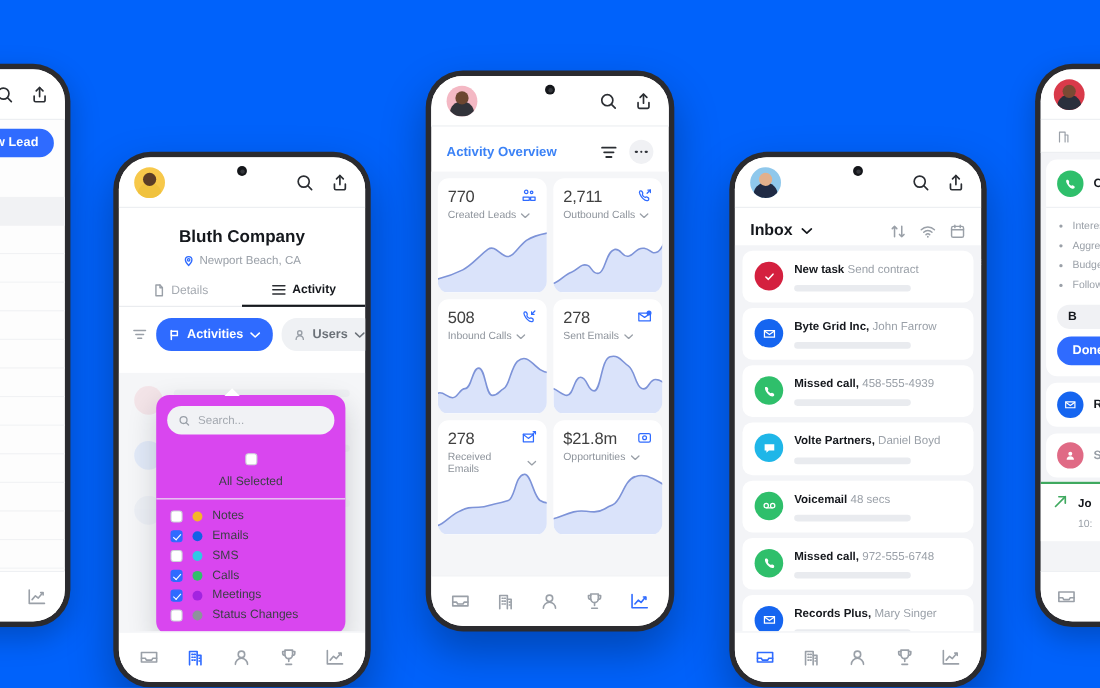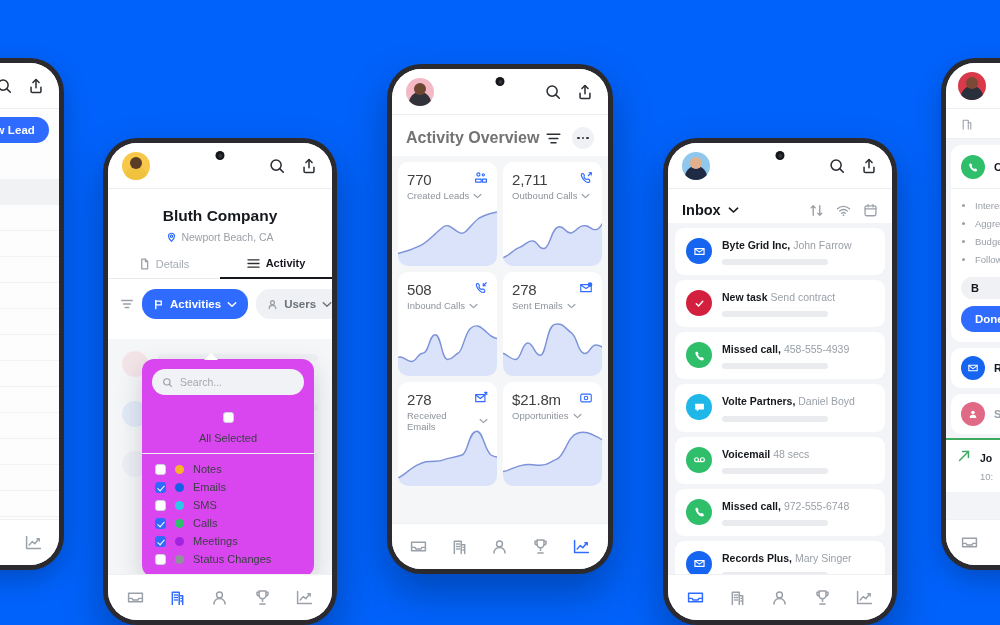--- a/index.html
+++ b/index.html
@@ -124,21 +124,21 @@
   .cbox { width:11px; height:11px; border-radius:3px; border:1.3px solid #cfd3d9; background:#fff; flex:none;
           position:relative; }
   .cbox.on { background:#2f6bff; border-color:#2f6bff; }
   .cbox.on::after { content:""; position:absolute; left:3.2px; top:1px; width:3px; height:6px;
           border:solid #fff; border-width:0 1.6px 1.6px 0; transform: rotate(42deg); }
   .dot { width:9px; height:9px; border-radius:50%; flex:none; }
 
   
   #p3 { left: 387px; top: 64px; width: 226px; height: 510px; }
   .p3-head { display:flex; align-items:center; justify-content:space-between; padding: 12px 14px 10px; }
-  .p3-h1 { font-size: 16px; font-weight:700; color:#737373; }
+  .p3-h1 { font-size: 12px; font-weight:700; color:#3b82f6; }
   .p3-hicons { display:flex; align-items:center; gap:10px; }
   .more-btn { width:22px;height:22px;border-radius:50%;background:#f0f1f4;display:flex;align-items:center;justify-content:center;gap:2px;}
   .more-btn i { width:2.6px;height:2.6px;border-radius:50%;background:#32353b;display:block;}
   .p3-grid { background:#f5f6f8; padding: 6px; display:grid; grid-template-columns: 1fr 1fr; gap: 6px;
              position:absolute; left:0; right:0; top:87px; bottom:46px; align-content:start; }
   .kpi { background:#fff; border-radius: 10px; overflow:hidden; position:relative; height: 104px; }
   .kpi-top { padding: 9px 9px 0; display:flex; justify-content:space-between; align-items:flex-start; }
   .kpi-val { font-size: 15px; font-weight:400; color:#404040; letter-spacing:-.2px; }
   .kpi-lbl { display:flex; align-items:center; gap:4px; font-size: 9.5px; color:#8d939b; padding: 2px 9px 0; }
   .spark { position:absolute; left:0; right:0; bottom:0; height: 62px; }
@@ -730,42 +730,42 @@
         <div class="p4-tab on">All</div>
         <div class="p4-tab">Emails</div>
         <div class="p4-tab">Calls</div>
         <div class="p4-tab">SMS</div>
         <div class="p4-tab">Tasks</div>
       </div>
 
       <div class="p4-list">
 
         <div class="msg">
+          <span class="msg-ic" style="background:#d4203f">
+            <svg width="13" height="13" viewBox="0 0 16 16">
+                <path d="M4 8.4 6.8 11 12 5.2" fill="none" stroke="#fff" stroke-width="1.7" stroke-linecap="round" stroke-linejoin="round"></path>
+              </svg>
+          </span>
+          <div class="msg-txt">
+            <div class="msg-t"><b>New task</b>
+              <span>Send contract</span></div>
+            <div class="msg-bar"></div>
+          </div>
+        </div>
+
+        <div class="msg">
           <span class="msg-ic" style="background:#1565f0">
             <svg width="13" height="13" viewBox="0 0 16 16">
                 <path d="M2.4 4.4h11.2v7.2H2.4z" fill="none" stroke="#fff" stroke-width="1.4"></path>
                 <path d="M2.4 4.8l5.6 4 5.6-4" fill="none" stroke="#fff" stroke-width="1.4"></path>
               </svg>
           </span>
           <div class="msg-txt">
             <div class="msg-t"><b>Byte Grid Inc,</b>
               <span>John Farrow</span></div>
-            <div class="msg-bar"></div>
-          </div>
-        </div>
-
-        <div class="msg">
-          <span class="msg-ic" style="background:#d4203f">
-            <svg width="13" height="13" viewBox="0 0 16 16">
-                <path d="M4 8.4 6.8 11 12 5.2" fill="none" stroke="#fff" stroke-width="1.7" stroke-linecap="round" stroke-linejoin="round"></path>
-              </svg>
-          </span>
-          <div class="msg-txt">
-            <div class="msg-t"><b>New task</b>
-              <span>Send contract</span></div>
             <div class="msg-bar"></div>
           </div>
         </div>
 
         <div class="msg">
           <span class="msg-ic" style="background:#2fbf6b">
             <svg width="13" height="13" viewBox="0 0 16 16">
                 <path d="M3.4 3.6c1.6-.7 2.6 0 3.2 1.7.4 1.2-.5 1.6-.2 2.5.4 1 1.5 2.1 2.5 2.5.9.3 1.3-.6 2.5-.2 1.7.6 2.4 1.6 1.7 3.2-1.3 1.3-3.9.9-6.5-1.7S2.1 4.9 3.4 3.6z" fill="#fff"></path>
               </svg>
           </span>

